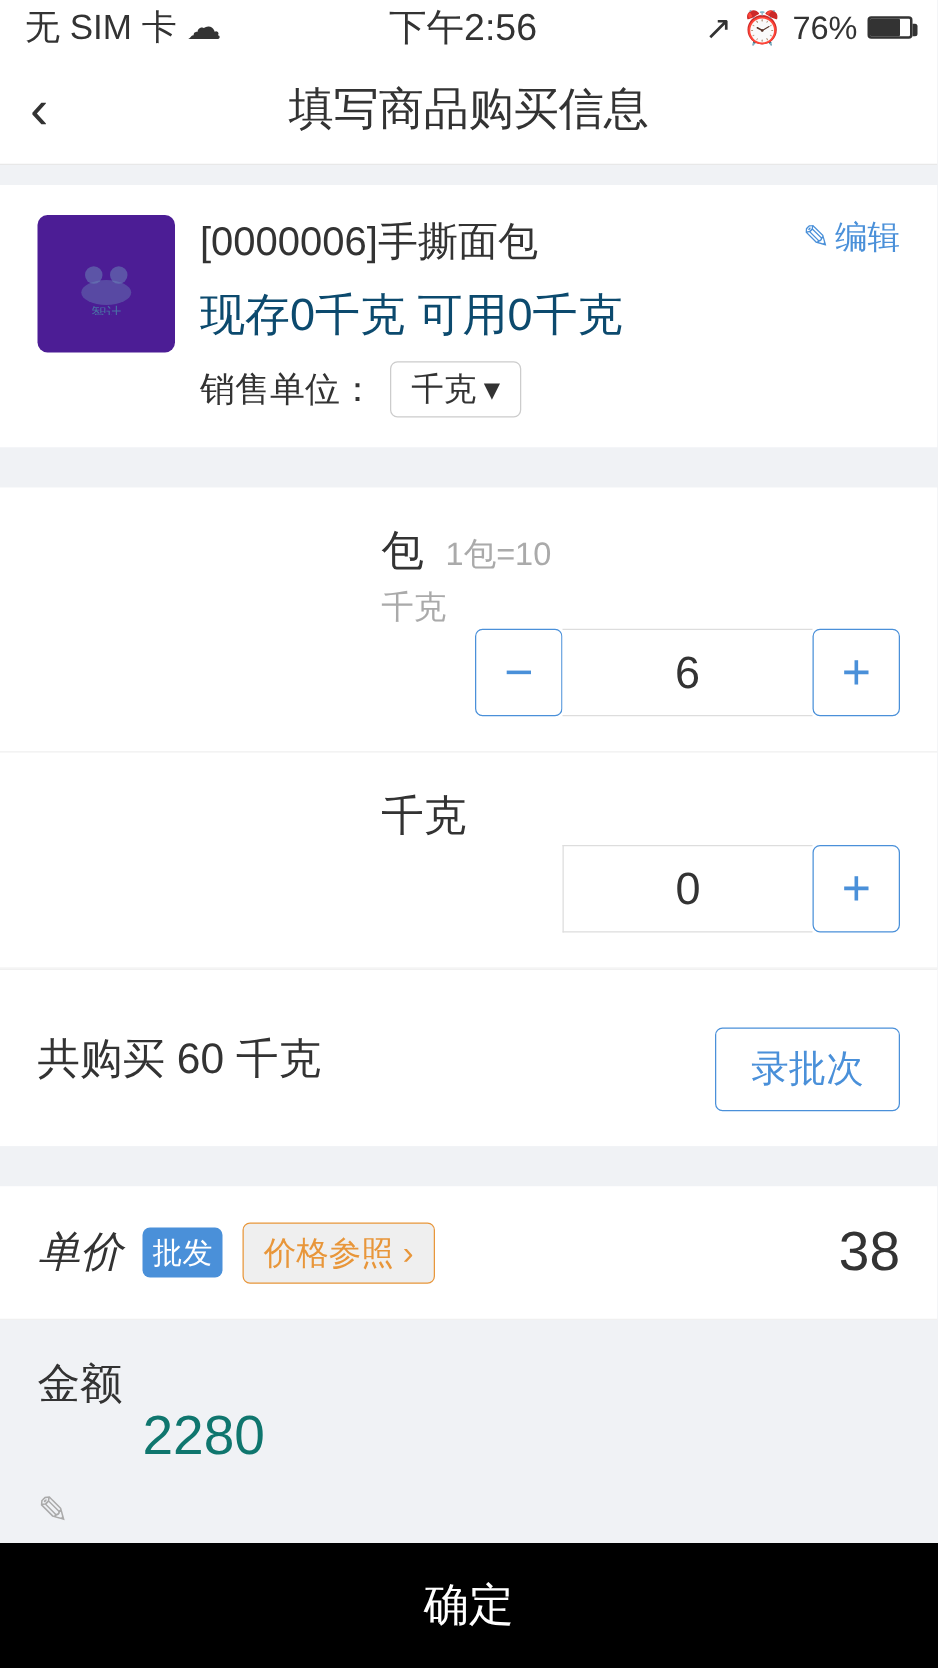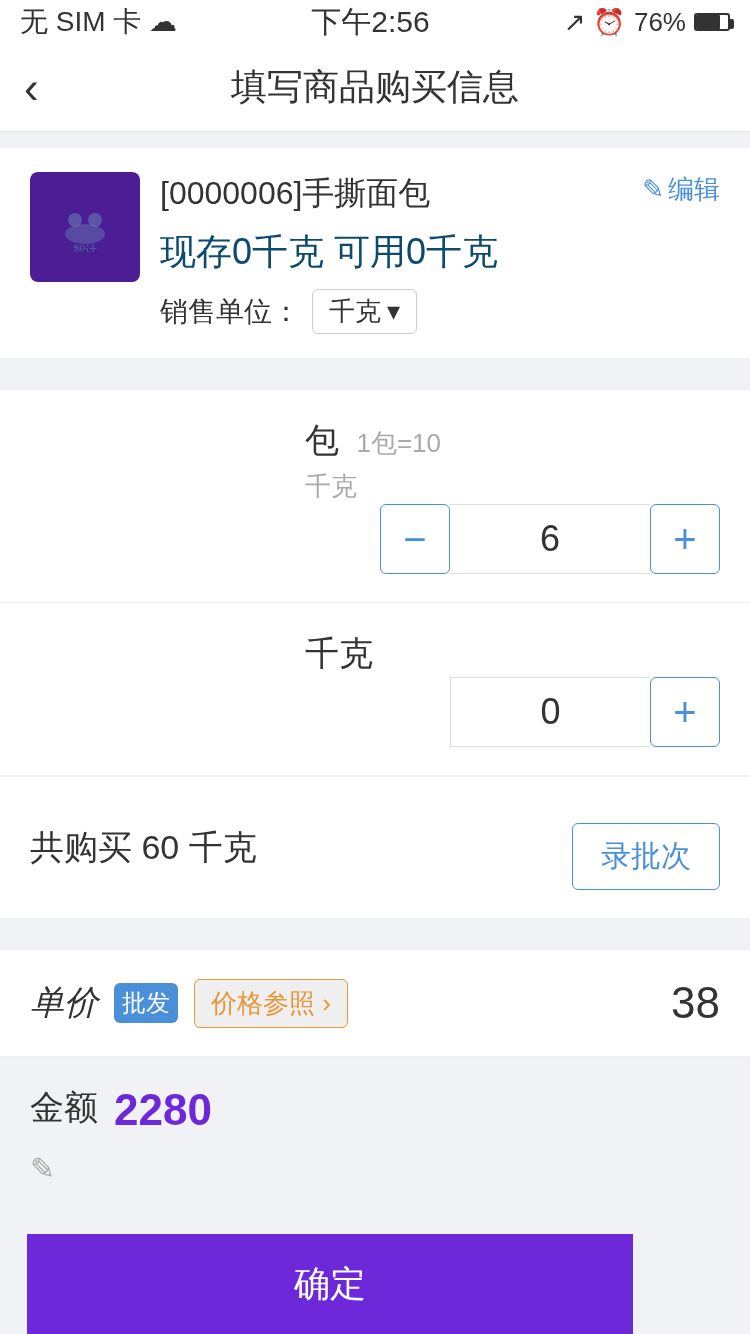--- a/index.html
+++ b/index.html
@@ -215,49 +215,48 @@
     }
     .price-value { font-size: 44px; color: #333; font-weight: 400; }
 
     
     .amount-section {
       background: #f0f2f5;
       padding: 28px 30px 20px;
     }
     .amount-row { display: flex; gap: 16px; margin-bottom: 16px; }
     .amount-label { font-size: 34px; color: #333; }
-    .amount-value { font-size: 44px; color: #6d28d9; font-weight: 700; }
+    .amount-value { font-size: 44px; color: #0f766e; font-weight: 400; margin-top: 40px; }
     .remark-row {
       display: flex;
       align-items: center;
       gap: 12px;
       color: #aaa;
       font-size: 30px;
     }
 
     
     .content-area {
       background: #f0f2f5;
       flex: 1;
       min-height: 300px;
     }
 
     
     .confirm-bar {
       position: fixed;
       bottom: 0;
       left: 0;
-      width: 606px;
+      width: 750px;
       height: 100px;
-      background: #6d28d9;
+      background: #000000;
       display: flex;
       align-items: center;
       justify-content: center;
       cursor: pointer;
-      margin-left: 27px;
     }
     .confirm-text {
       font-size: 36px;
       color: #fff;
       font-weight: 500;
     }
 
     .divider-bar {
       height: 16px;
       background: #f0f2f5;

